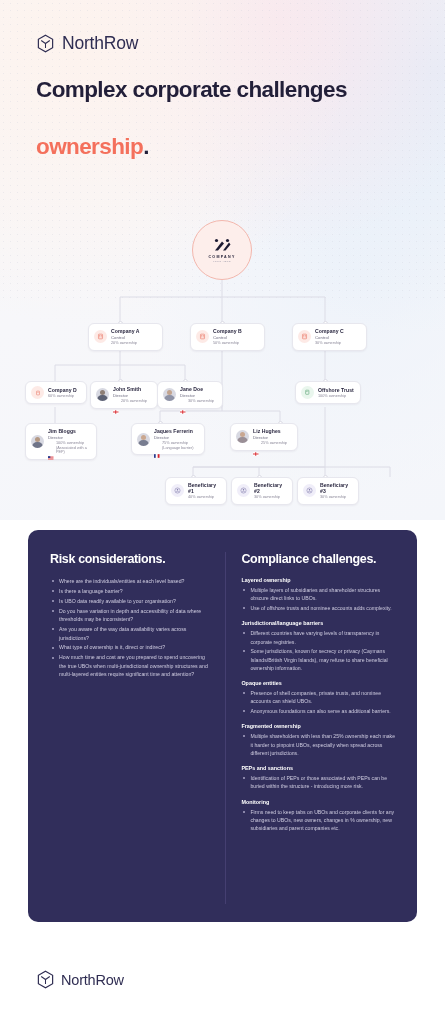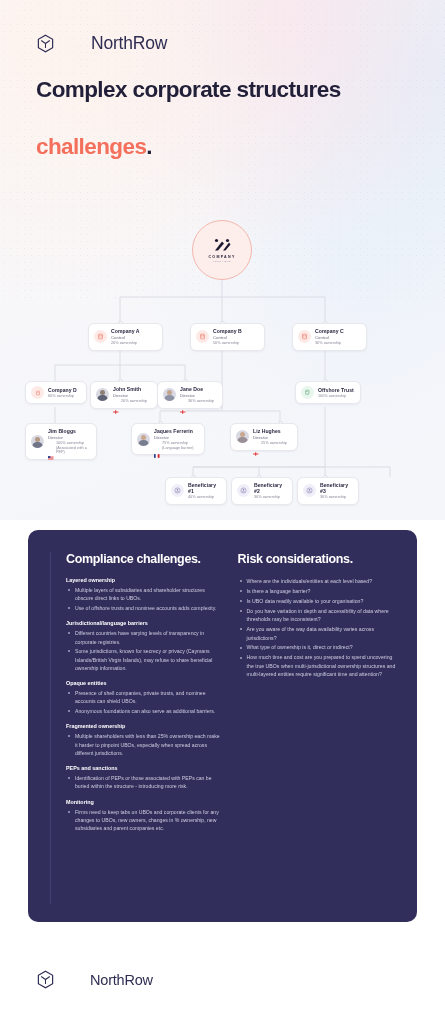--- a/index.html
+++ b/index.html
@@ -23,21 +23,21 @@
   }
   .hero-dots {
     position:absolute; left:0; top:0; width:445px; height:300px;
     background-image:radial-gradient(#c9ccd8 0.5px, transparent 0.6px);
     background-size:7px 7px;
     opacity:.30;
   }
 
   .logo-row { position:absolute; left:36px; top:33px; display:flex; align-items:center; gap:7px; }
   .logo-mark { width:19px; height:19px; display:block; }
-  .logo-word { font-size:17.5px; font-weight:400; color:#2f2d52; letter-spacing:-.2px;margin-left:29px; }
+  .logo-word { font-size:17.5px; font-weight:400; color:#2f2d52; letter-spacing:-.2px; }
 
   .headline {
     position:absolute; left:36px; top:76px; width:360px;
     font-size:22.5px; line-height:1.26; font-weight:700;
     color:#221f39; letter-spacing:-.6px;
   }
   .headline .accent { color:#f4705c; }
   .headline .dot { color:#221f39; }
 
   
@@ -132,23 +132,23 @@
 
 <div class="logo-row">
   <svg class="logo-mark" viewBox="0 0 24 24">
     <path d="M12 1.6 21 6.6v10.8L12 22.4 3 17.4V6.6z" fill="none" stroke="#2f2d52" stroke-width="1.5"></path>
     <path d="M6.6 8.2 12 12l5.4-3.8M12 12v5.6M6.6 8.2 12 12" fill="none" stroke="#2f2d52" stroke-width="1.3"></path>
   </svg>
   <span class="logo-word">NorthRow</span>
 </div>
 
 <div class="headline">
-  <span>Complex corporate structures</span><br>
+  <span>Complex corporate challenges</span><br>
   <br>
-  <span class="accent">challenges</span><span class="dot">.</span>
+  <span class="accent">ownership</span><span class="dot">.</span>
 </div>
 
 <div class="chart">
   <svg class="lines" viewBox="0 0 445 310">
     <g fill="none" stroke="#dcdce6" stroke-width="1">
 
       <path d="M222 75 V92"></path>
       <path d="M120 92 H325"></path>
       <path d="M120 92 V118"></path>
       <path d="M222 92 V118"></path>
@@ -432,69 +432,69 @@
         </svg>
     </span>
     <span class="txt">
       <span class="n-title">Beneficiary #3</span>
       <span class="n-own">30% ownership</span>
     </span>
   </div>
 </div>
 
 <div class="panel">
-  <div class="panel-col right">
-    <div class="panel-h">Compliance challenges.</div>
-
-    <div class="sec-h">Layered ownership</div>
-    <ul class="blist wide">
-      <li>Multiple layers of subsidiaries and shareholder structures obscure direct links to UBOs.</li>
-      <li>Use of offshore trusts and nominee accounts adds complexity.</li>
-    </ul>
-
-    <div class="sec-h">Jurisdictional/language barriers</div>
-    <ul class="blist wide">
-      <li>Different countries have varying levels of transparency in corporate registries.</li>
-      <li>Some jurisdictions, known for secrecy or privacy (Caymans Islands/British Virgin Islands), may refuse to share beneficial ownership information.</li>
-    </ul>
-
-    <div class="sec-h">Opaque entities</div>
-    <ul class="blist wide">
-      <li>Presence of shell companies, private trusts, and nominee accounts can shield UBOs.</li>
-      <li>Anonymous foundations can also serve as additional barriers.</li>
-    </ul>
-
-    <div class="sec-h">Fragmented ownership</div>
-    <ul class="blist wide">
-      <li>Multiple shareholders with less than 25% ownership each make it harder to pinpoint UBOs, especially when spread across different jurisdictions.</li>
-    </ul>
-
-    <div class="sec-h">PEPs and sanctions</div>
-    <ul class="blist wide">
-      <li>Identification of PEPs or those associated with PEPs can be buried within the structure - introducing more risk.</li>
-    </ul>
-
-    <div class="sec-h">Monitoring</div>
-    <ul class="blist wide">
-      <li>Firms need to keep tabs on UBOs and corporate clients for any changes to UBOs, new owners, changes in % ownership, new subsidiaries and parent companies etc.</li>
-    </ul>
-  </div>
-
   <div class="panel-col">
     <div class="panel-h">Risk considerations.</div>
     <ul class="blist">
       <li>Where are the individuals/entities at each level based?</li>
       <li>Is there a language barrier?</li>
       <li>Is UBO data readily available to your organisation?</li>
       <li>Do you have variation in depth and accessibility of data where thresholds may be inconsistent?</li>
       <li>Are you aware of the way data availability varies across jurisdictions?</li>
       <li>What type of ownership is it, direct or indirect?</li>
       <li>How much time and cost are you prepared to spend uncovering the true UBOs when multi-jurisdictional ownership structures and multi-layered entities require significant time and attention?</li>
     </ul>
   </div>
+
+  <div class="panel-col right">
+    <div class="panel-h">Compliance challenges.</div>
+
+    <div class="sec-h">Layered ownership</div>
+    <ul class="blist wide">
+      <li>Multiple layers of subsidiaries and shareholder structures obscure direct links to UBOs.</li>
+      <li>Use of offshore trusts and nominee accounts adds complexity.</li>
+    </ul>
+
+    <div class="sec-h">Jurisdictional/language barriers</div>
+    <ul class="blist wide">
+      <li>Different countries have varying levels of transparency in corporate registries.</li>
+      <li>Some jurisdictions, known for secrecy or privacy (Caymans Islands/British Virgin Islands), may refuse to share beneficial ownership information.</li>
+    </ul>
+
+    <div class="sec-h">Opaque entities</div>
+    <ul class="blist wide">
+      <li>Presence of shell companies, private trusts, and nominee accounts can shield UBOs.</li>
+      <li>Anonymous foundations can also serve as additional barriers.</li>
+    </ul>
+
+    <div class="sec-h">Fragmented ownership</div>
+    <ul class="blist wide">
+      <li>Multiple shareholders with less than 25% ownership each make it harder to pinpoint UBOs, especially when spread across different jurisdictions.</li>
+    </ul>
+
+    <div class="sec-h">PEPs and sanctions</div>
+    <ul class="blist wide">
+      <li>Identification of PEPs or those associated with PEPs can be buried within the structure - introducing more risk.</li>
+    </ul>
+
+    <div class="sec-h">Monitoring</div>
+    <ul class="blist wide">
+      <li>Firms need to keep tabs on UBOs and corporate clients for any changes to UBOs, new owners, changes in % ownership, new subsidiaries and parent companies etc.</li>
+    </ul>
+  </div>
 </div>
 
 <div class="footer">
   <div class="footer-logo-row">
     <svg class="logo-mark" viewBox="0 0 24 24" width="16" height="16">
       <path d="M12 1.6 21 6.6v10.8L12 22.4 3 17.4V6.6z" fill="none" stroke="#2f2d52" stroke-width="1.5"></path>
       <path d="M6.6 8.2 12 12l5.4-3.8M12 12v5.6" fill="none" stroke="#2f2d52" stroke-width="1.3"></path>
     </svg>
     <span class="logo-word">NorthRow</span>
   </div>

